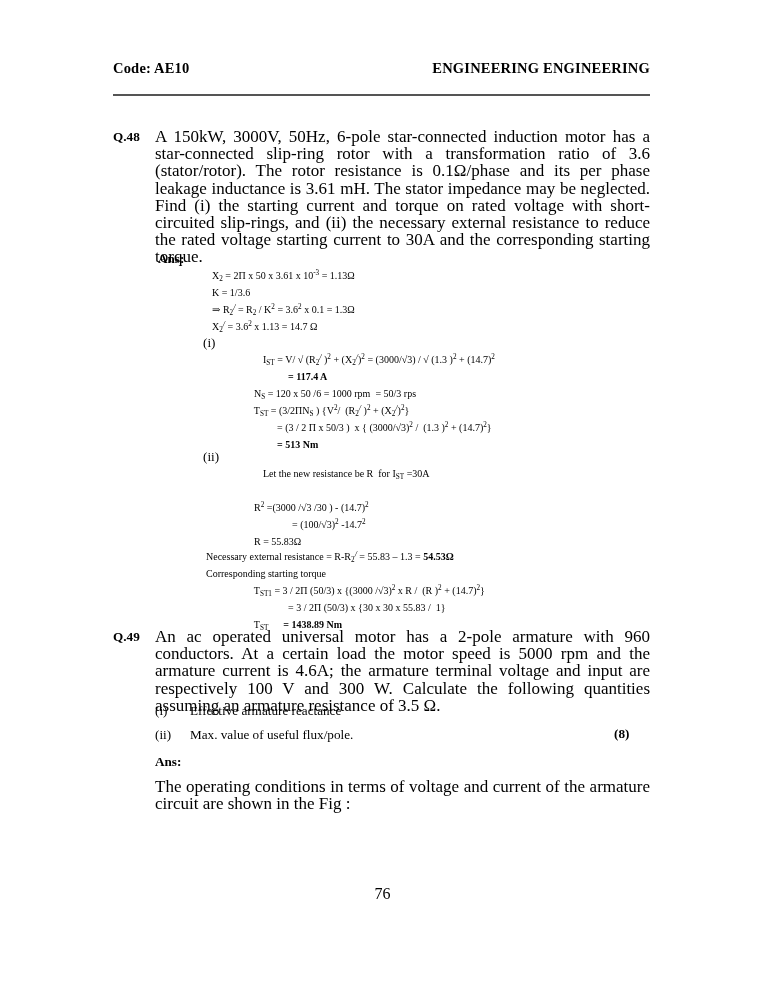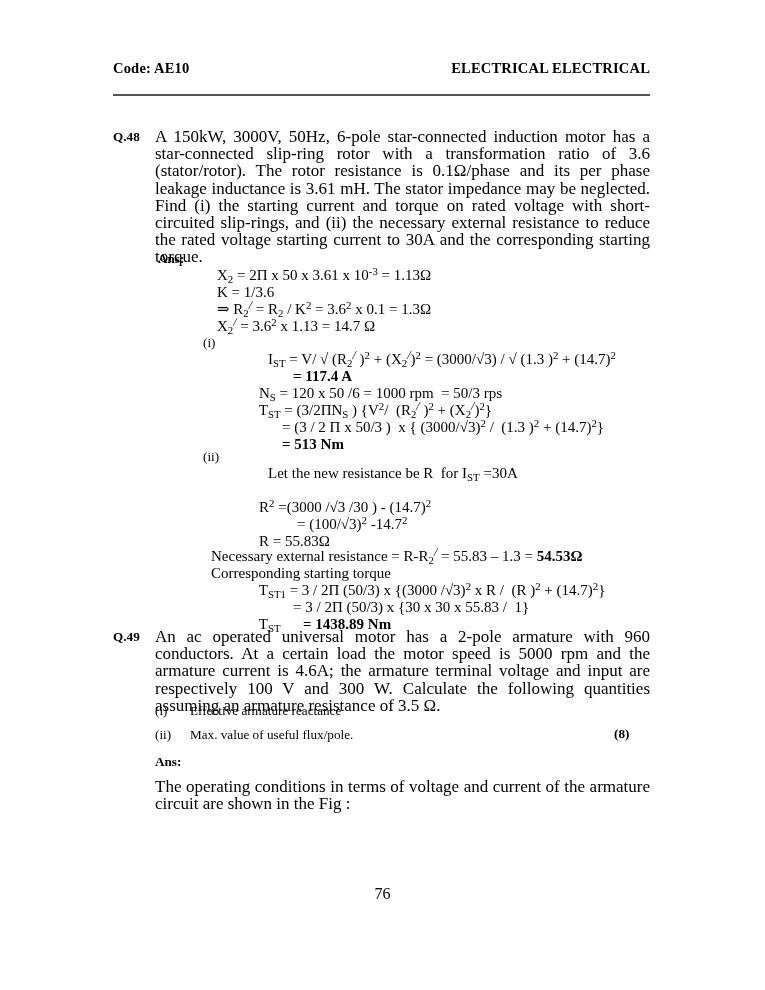--- a/index.html
+++ b/index.html
@@ -58,21 +58,21 @@
     text-justify: inter-word;
   }
   .anslabel {
     position: absolute;
     font-weight: bold;
     font-size: 13.2px;
     line-height: 17.2px;
   }
   .math {
     position: absolute;
-    font-size: 15px;
+    font-size: 10px;
     line-height: 17.4px;
     white-space: pre;
   }
   .romanlabel {
     position: absolute;
     font-size: 13.2px;
     line-height: 17.2px;
   }
   b.bold { font-weight: bold; }
   sub {
@@ -110,21 +110,21 @@
     line-height: 17.2px;
   }
 </style>
 </head>
 <body>
 
 <div class="page">
 
   <div class="header">
     <span class="code">Code: AE10</span>
-    <span class="subject">ELECTRICAL ELECTRICAL</span>
+    <span class="subject">ENGINEERING ENGINEERING</span>
   </div>
   <div class="rule"></div>
 
   <div class="qnum" style="left:113px; top:128px;">Q.48</div>
   <div class="qbody" style="left:155px; top:128px; width:495px;">A 150kW, 3000V, 50Hz, 6-pole star-connected induction motor has a star-connected slip-ring rotor with a transformation ratio of 3.6 (stator/rotor). The rotor resistance is 0.1Ω/phase and its per phase leakage inductance is 3.61 mH. The stator impedance may be neglected. Find (i) the starting current and torque on rated voltage with  short-circuited slip-rings,  and  (ii) the necessary external resistance to reduce the rated voltage starting current to 30A and the corresponding starting torque.</div>
 
   <div class="anslabel" style="left:158px; top:250px;">Ans:</div>
 
   <div class="math" style="left:202px; top:250px;">
     X<sub>2</sub> = 2Π x 50 x 3.61 x 10<sup>-3</sup> = 1.13Ω

